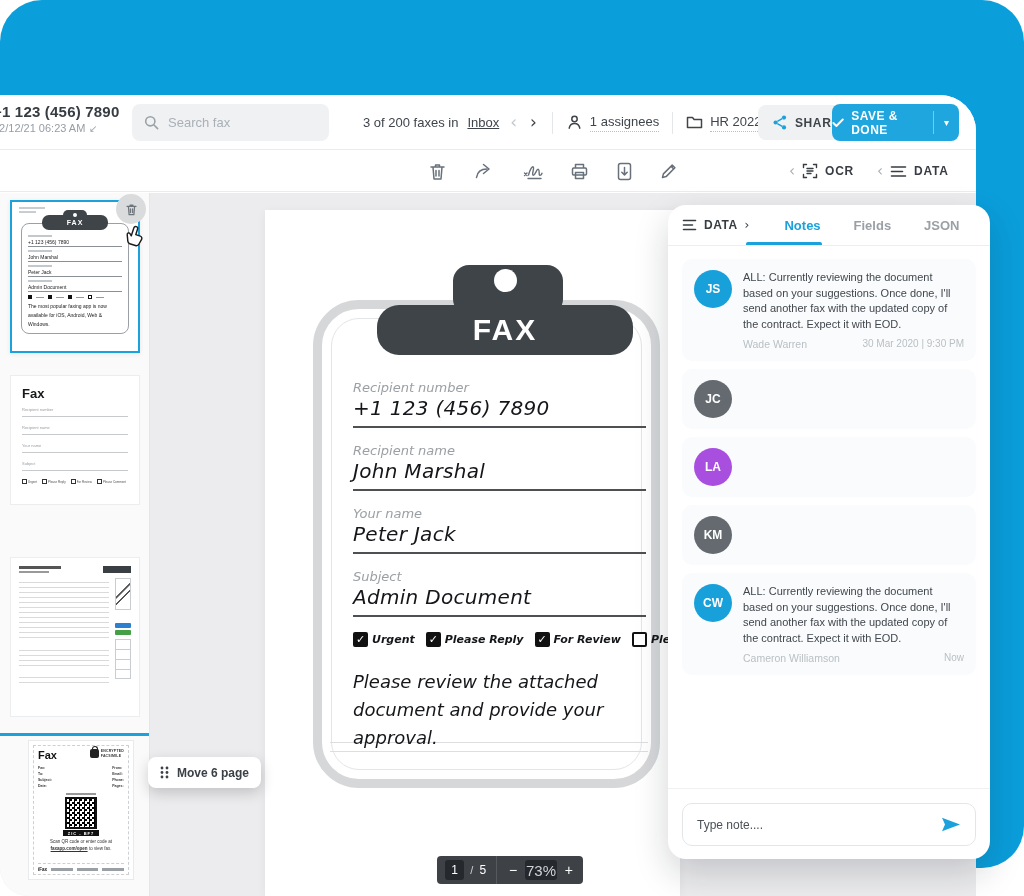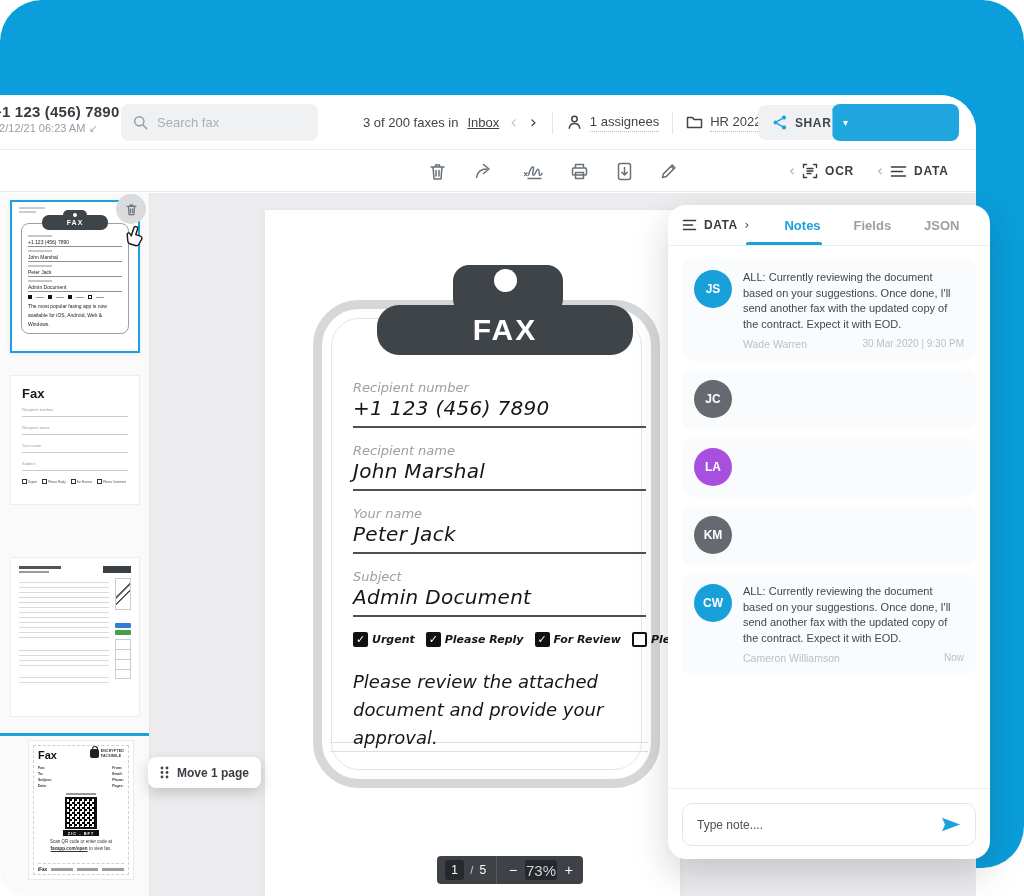--- a/index.html
+++ b/index.html
@@ -11,21 +11,21 @@
   .app { position:absolute; left:0; top:95px; width:976px; height:801px; background:#fff;
          border-radius:0 36px 0 28px; overflow:hidden; }
 
   
   .header { position:absolute; top:0; left:0; right:0; height:55px; border-bottom:1px solid #e9ebed; background:#fff; }
   .phone-block { position:absolute; left:-7px; top:8px; }
   .phone-number { font-size:15px; font-weight:bold; color:#363c42; letter-spacing:.2px; white-space:nowrap; }
   .phone-sub { margin-top:2px; font-size:11px; color:#969da3; display:flex; align-items:center; gap:4px; white-space:nowrap; }
   .incoming-arrow { font-size:10px; color:#9aa1a7; }
 
-  .search-box { position:absolute; left:121px; top:9px; width:197px; height:37px; background:#f0f1f3; border-radius:8px;
+  .search-box { position:absolute; left:132px; top:9px; width:197px; height:37px; background:#f0f1f3; border-radius:8px;
                 display:flex; align-items:center; gap:9px; padding:0 12px; }
   .search-box input { flex:1; border:none; outline:none; background:transparent; font-size:13px; color:#3f454b; font-family:inherit; width:130px; }
   .search-box input::placeholder { color:#a9b0b6; }
 
   .nav-group { position:absolute; left:363px; top:0; height:55px; display:flex; align-items:center; gap:9px; font-size:13px; color:#3f454b; }
   .nav-count { white-space:nowrap; }
   .inbox-link { text-decoration:underline; cursor:pointer; }
   .chev { font-size:17px; line-height:1; padding:0 2px; cursor:pointer; font-family:"DejaVu Sans",sans-serif; }
   .chev.prev { color:#c3c8cc; }
   .chev.next { color:#3f454b; }
@@ -255,20 +255,26 @@
           <circle cx="11" cy="2.6" r="2.1" fill="#1ba1dc"></circle>
           <circle cx="2.6" cy="7.5" r="2.1" fill="#1ba1dc"></circle>
           <circle cx="11" cy="12.4" r="2.1" fill="#1ba1dc"></circle>
           <line x1="4.4" y1="6.4" x2="9.2" y2="3.6" stroke="#1ba1dc" stroke-width="1.5"></line>
           <line x1="4.4" y1="8.6" x2="9.2" y2="11.4" stroke="#1ba1dc" stroke-width="1.5"></line>
         </svg>
         <span class="share-label">SHARE</span>
       </div>
 
       <div class="save-btn">
+        <span class="save-main">
+          <svg width="13" height="10" viewBox="0 0 13 10">
+            <path d="M1.5 5l3.2 3.2L11.5 1.3" fill="none" stroke="#fff" stroke-width="2" stroke-linecap="round" stroke-linejoin="round"></path>
+          </svg>
+          <span>SAVE &amp; DONE</span>
+        </span>
         <span class="save-divider"></span>
         <span class="save-caret">▾</span>
       </div>
     </div>
 
     <div class="toolbar">
       <div class="tool-icons">
         <span class="tool-btn">
           <svg width="19" height="19" viewBox="0 0 19 19" fill="none" stroke="#68707a" stroke-width="1.5" stroke-linecap="round" stroke-linejoin="round">
             <path d="M3 5h13M7.5 5V3h4v2M5 5l1 12h7l1-12M8 8.5v5.5M11 8.5v5.5"></path>
@@ -500,21 +506,21 @@
 
       <div class="move-pill">
         <svg width="9" height="13" viewBox="0 0 9 13">
           <circle cx="2" cy="2" r="1.4" fill="#3c4248"></circle>
             <circle cx="7" cy="2" r="1.4" fill="#3c4248"></circle>
           <circle cx="2" cy="6.5" r="1.4" fill="#3c4248"></circle>
             <circle cx="7" cy="6.5" r="1.4" fill="#3c4248"></circle>
           <circle cx="2" cy="11" r="1.4" fill="#3c4248"></circle>
             <circle cx="7" cy="11" r="1.4" fill="#3c4248"></circle>
         </svg>
-        <span class="move-label">Move 1 page</span>
+        <span class="move-label">Move 6 page</span>
       </div>
 
       <div class="doc-page">
         <div class="clip-frame">
           <div class="clip-frame-inner"></div>
         </div>
         <div class="clip-tab"></div>
         <div class="clip-bar">
           <span class="clip-title">FAX</span>
         </div>

